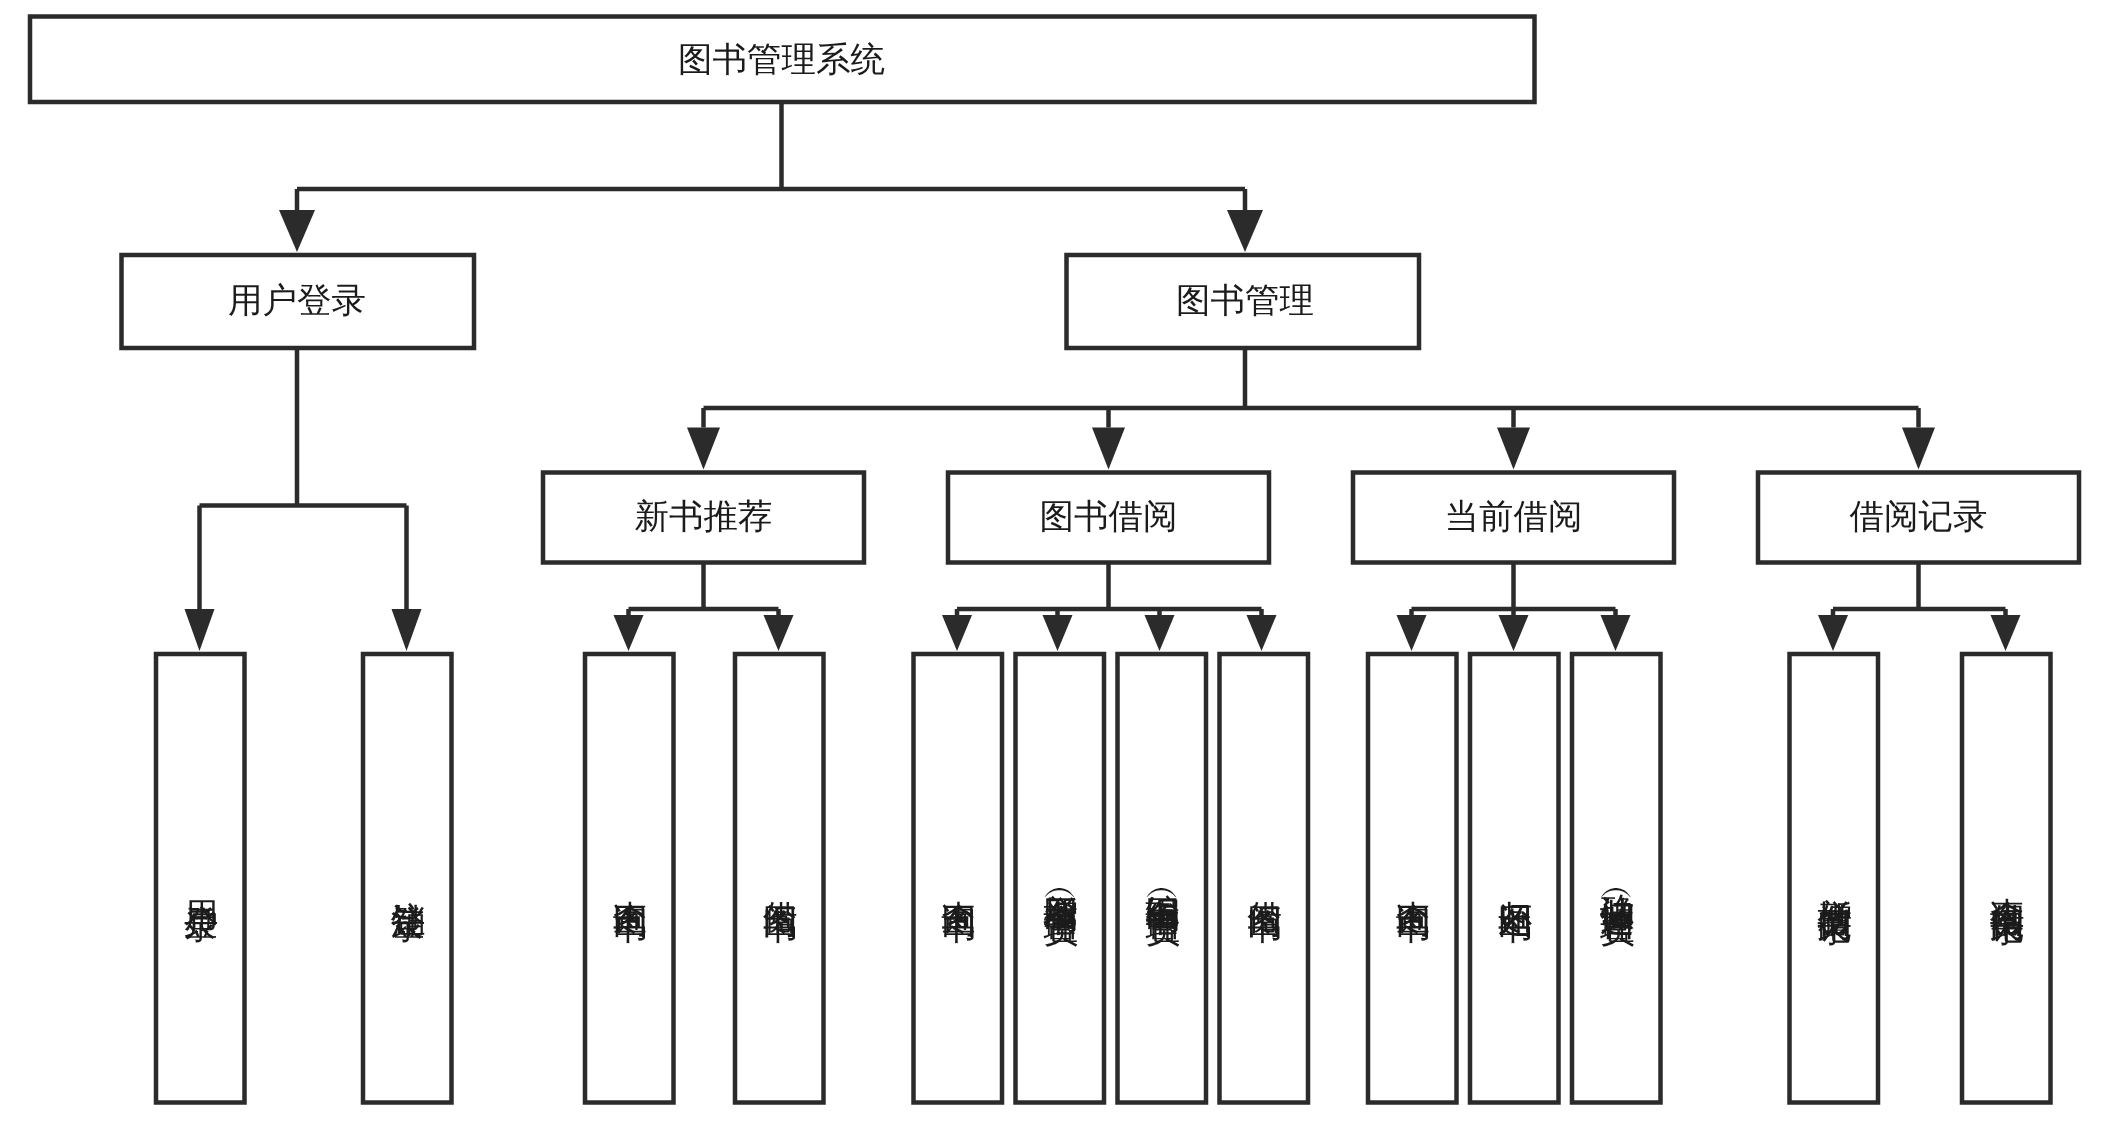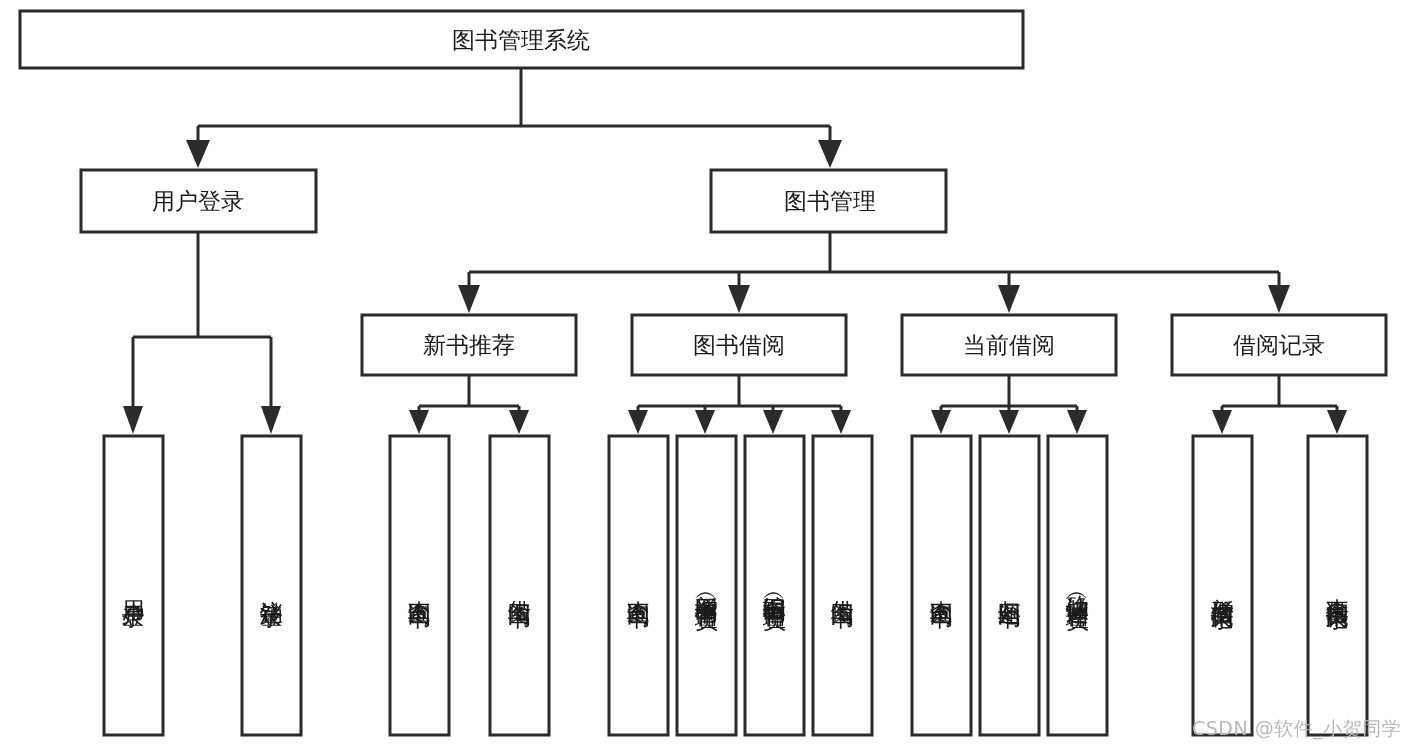--- a/index.html
+++ b/index.html
@@ -222,15 +222,14 @@
     <span class="leaf-label">确认归还（管理员）</span>
   </div>
 
   <div class="leaf-label-wrap" style="left:1193px; top:436px; width:59px; height:299px;">
     <span class="leaf-label">新增借阅记录</span>
   </div>
   <div class="leaf-label-wrap" style="left:1308px; top:436px; width:59px; height:299px;">
     <span class="leaf-label">查询借阅记录</span>
   </div>
 
-  <div class="watermark" style="left:1192px; top:716px;">CSDN @软件_小贺同学</div>
 
 </div>
 
 </body></html>

